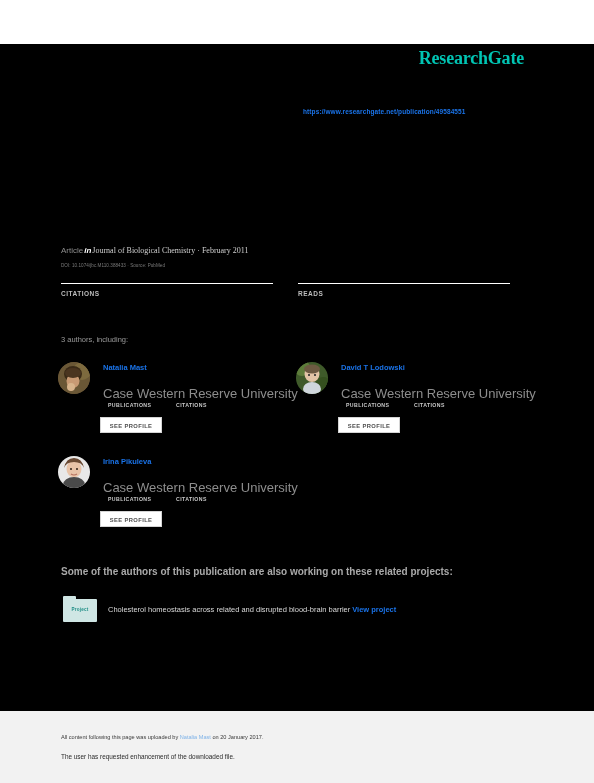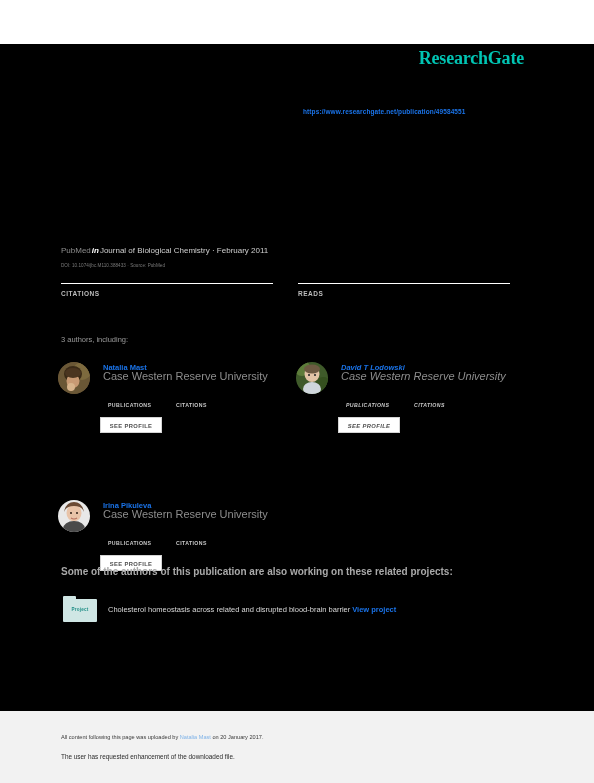--- a/index.html
+++ b/index.html
@@ -63,21 +63,21 @@
     white-space: nowrap;
   }
   .article-line .label { color: #8d8d8d; }
   .article-line .in {
     color: #ffffff;
     font-style: italic;
     font-weight: bold;
     padding: 0 1px;
     margin-top: 10px;
   }
-  .article-line .journal { color: #cfcfcf; }
+  .article-line .journal { color: #cfcfcf; font-family: Liberation Serif, serif; }
   .doi-line {
     position: absolute;
     left: 61px;
     top: 263px;
     font-size: 4.6px;
     color: #7a7a7a;
     white-space: nowrap;
     letter-spacing: 0.05px;
   }
   
@@ -111,22 +111,22 @@
     top: 335px;
     font-size: 7.5px;
     color: #9a9a9a;
   }
   .author {
     position: absolute;
     width: 250px;
     height: 105px;
   }
   .author.a0 { left: 58px;  top: 358px; }
-  .author.a1 { left: 296px; top: 358px; font-style: italic; }
-  .author.a2 { left: 58px;  top: 452px; margin-top: 44px; }
+  .author.a1 { left: 296px; top: 358px; }
+  .author.a2 { left: 58px;  top: 452px; }
   .avatar {
     position: absolute;
     left: 0;
     top: 4px;
     width: 32px;
     height: 32px;
     border-radius: 50%;
     overflow: hidden;
   }
   .avatar svg { display: block; }
@@ -135,22 +135,22 @@
     left: 45px;
     top: 5px;
     font-size: 7.5px;
     font-weight: bold;
     color: #1a73e8;
     white-space: nowrap;
   }
   .author-affil {
     position: absolute;
     left: 45px;
-    top: 12px;
-    font-size: 11px;
+    top: 28px;
+    font-size: 13px;
     color: #8d8d8d;
     white-space: nowrap;
   }
   .metric-row {
     position: absolute;
     left: 50px;
     top: 36px;
     width: 200px;
   }
   .metric {
@@ -288,21 +288,21 @@
 
 <div class="page">
 
   <div class="dark-panel"></div>
 
   <div class="brand">ResearchGate</div>
 
   <div class="url-line">https://www.researchgate.net/publication/49584551</div>
 
   <div class="article-line">
-    <span class="label">PubMed</span><span class="in">in</span><span class="journal">Journal of Biological Chemistry · February 2011</span>
+    <span class="label">Article</span><span class="in">in</span><span class="journal">Journal of Biological Chemistry · February 2011</span>
   </div>
   <div class="doi-line">DOI: 10.1074/jbc.M110.388433 · Source: PubMed</div>
 
   <div class="stat-block citations">
     <div class="stat-number"></div>
     <div class="stat-rule"></div>
     <div class="stat-label">CITATIONS</div>
   </div>
   <div class="stat-block reads">
     <div class="stat-number"></div>

